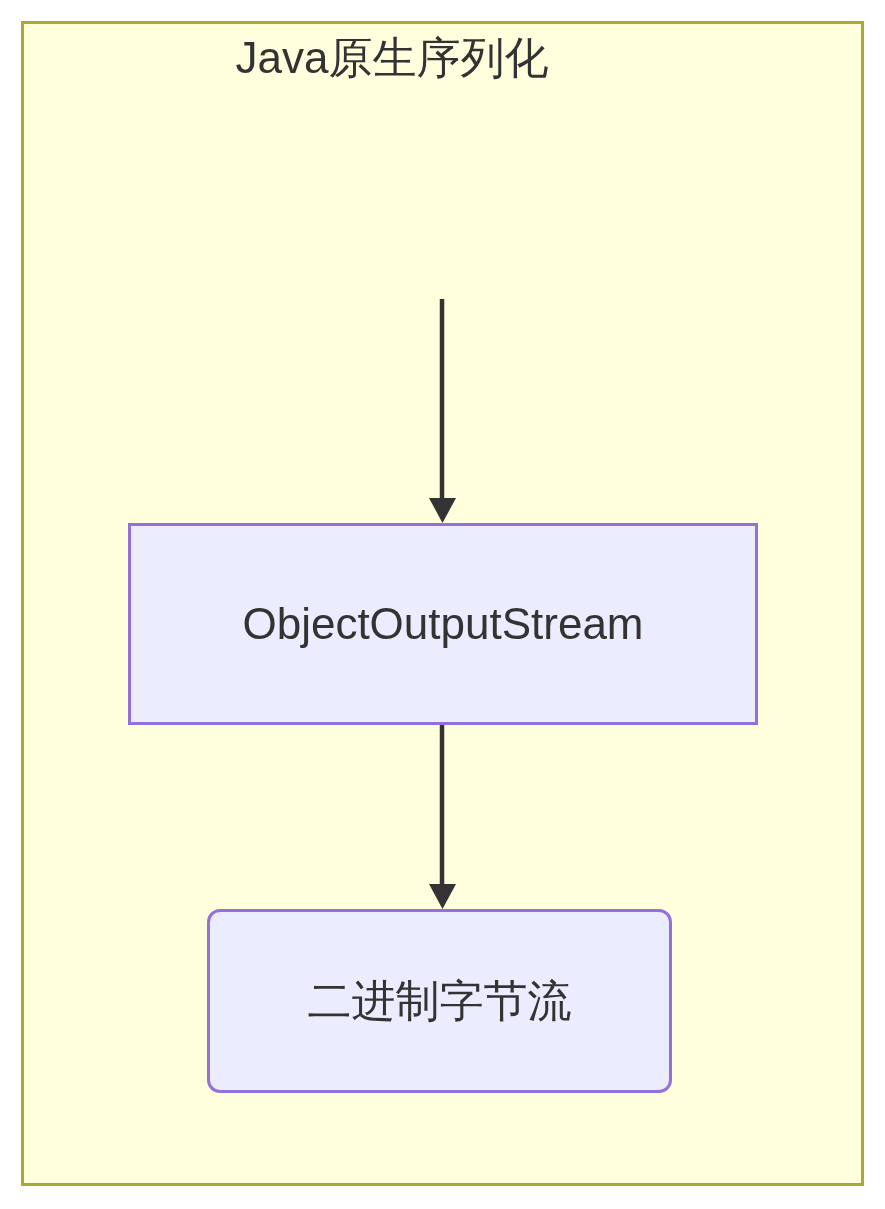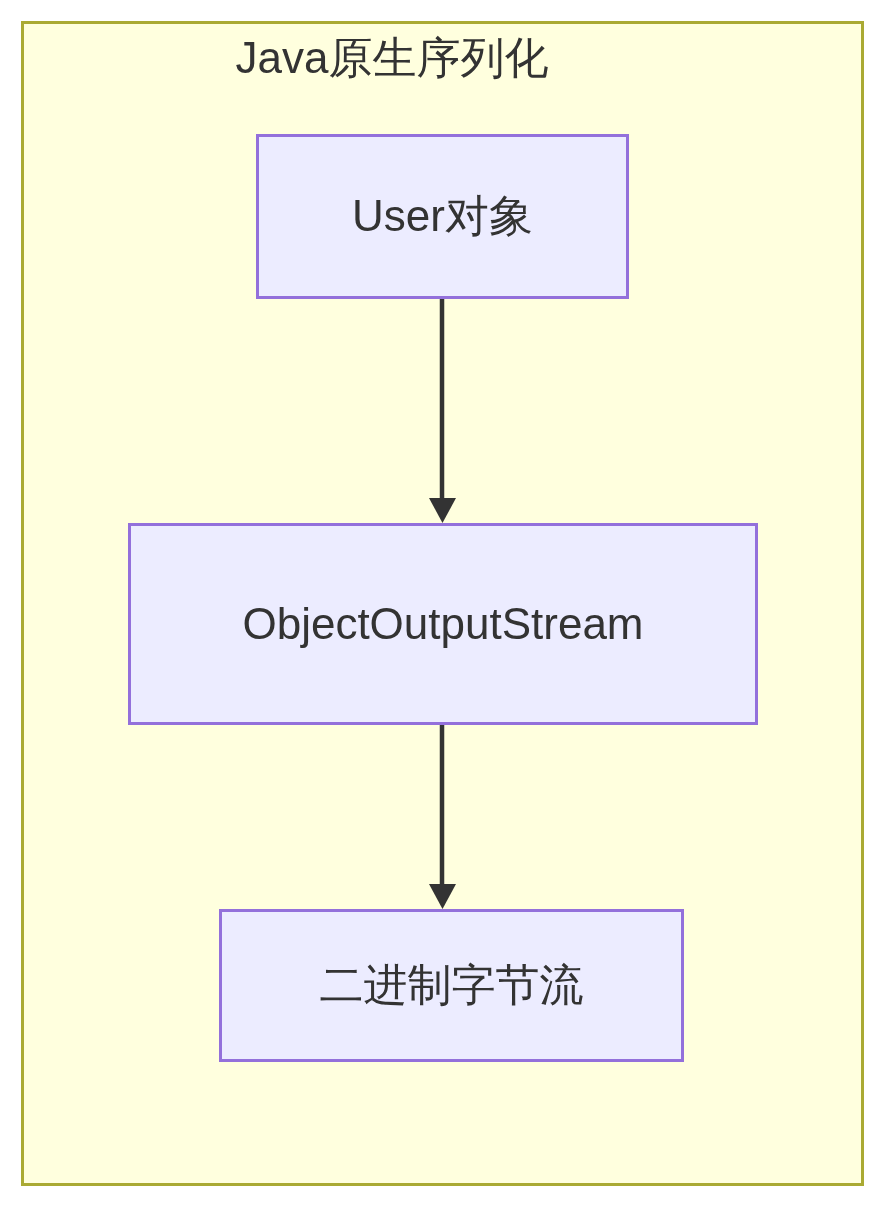--- a/index.html
+++ b/index.html
@@ -42,21 +42,21 @@
     border: 3px solid #9370db;
     display: flex;
     align-items: center;
     justify-content: center;
     font-size: 44px;
     color: #333333;
     white-space: nowrap;
   }
   .node-user   { left: 256px; top: 134px; width: 373px; height: 165px; }
   .node-oos    { left: 128px; top: 523px; width: 630px; height: 202px; }
-  .node-stream { left: 219px; top: 909px; width: 465px; height: 153px; }
+  .node-stream { left: 207px; top: 909px; width: 465px; height: 184px; border-radius: 13px; }
   .edges-svg {
     position: absolute;
     left: 0;
     top: 0;
     width: 885px;
     height: 1209px;
     pointer-events: none;
   }
 </style>
 </head>
@@ -72,23 +72,20 @@
     <g>
       <line x1="442" y1="299" x2="442" y2="500" stroke-width="4.5" stroke="#333333"></line>
       <path d="M 429 498 L 456 498 L 442.5 523 Z" fill="#333333"></path>
     </g>
     <g>
       <line x1="442" y1="685" x2="442" y2="886" stroke-width="4.5" stroke="#333333"></line>
       <path d="M 429 884 L 456 884 L 442.5 909 Z" fill="#333333"></path>
     </g>
   </svg>
 
-  <div class="node node-user">
-    <span>User对象</span>
-  </div>
 
   <div class="node node-oos">
     <span>ObjectOutputStream</span>
   </div>
 
   <div class="node node-stream">
     <span>二进制字节流</span>
   </div>
 
 </div>

